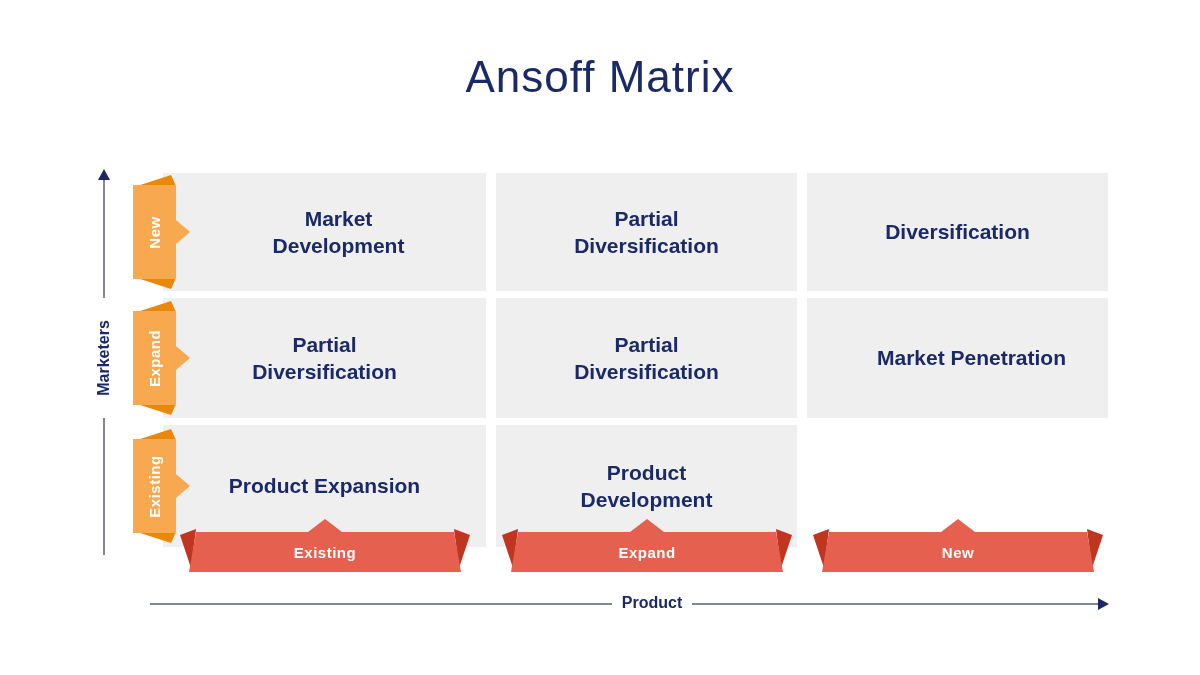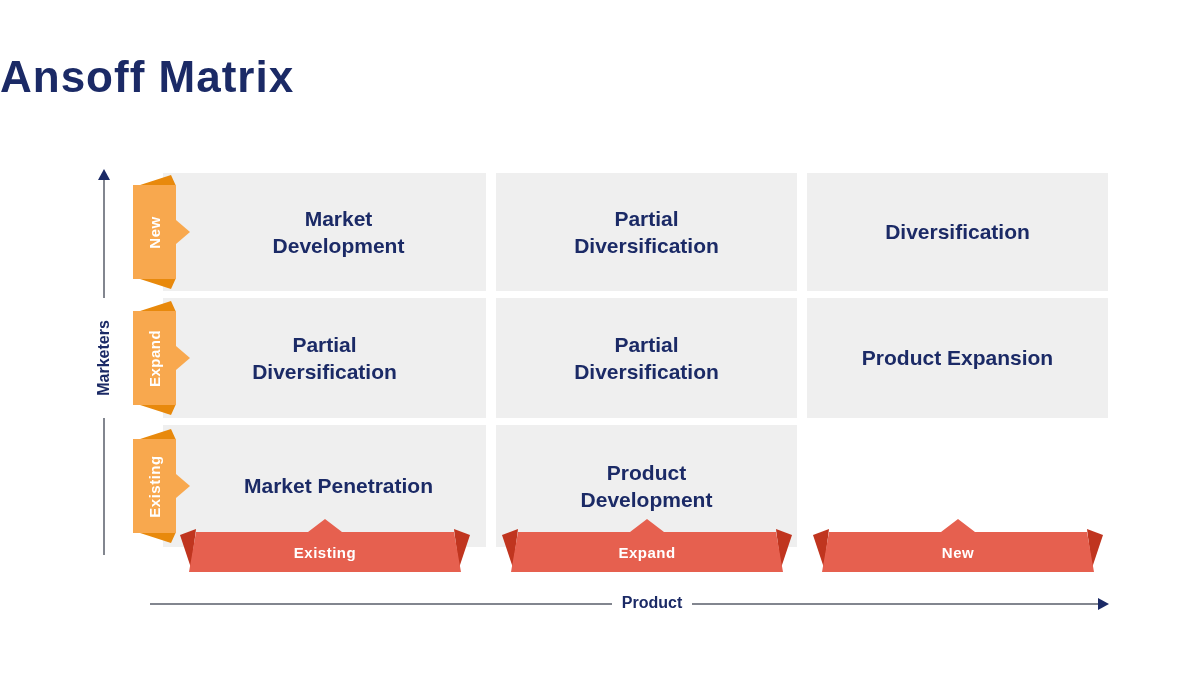--- a/index.html
+++ b/index.html
@@ -1,22 +1,22 @@
 <!DOCTYPE html>
 <html style="--navy: #1B2A66; --cell-bg: #EFEFEF; --ribbon-orange: #F8A84E; --ribbon-orange-dark: #E8890C; --banner-red: #E6604F; --banner-red-dark: #C0351F; --axis-line: #82868F;"><head>
 <meta charset="utf-8">
 <style>
   html,body { margin:0; padding:0; background:#ffffff; }
   .slide {
     position:relative; width:1200px; height:675px; background:#ffffff;
     font-family:"Liberation Sans", sans-serif; overflow:hidden;
   }
   .title {
-    position:absolute; top:52px; left:0; width:100%; 
-    font-size:44px; font-weight:bold; color:var(--navy); letter-spacing:1px;
+    position:absolute; top:52px; left:0; width:100%; text-align:center;
+    font-size:44px; font-weight:normal; color:var(--navy); letter-spacing:1px;
   }
   
   .grid {
     position:absolute; left:163px; top:173px; width:945px; height:374px;
     display:grid; grid-template-columns:323px 301px 301px;
     grid-template-rows:118px 120px 122px; column-gap:10px; row-gap:7px;
   }
   .cell {
     background:var(--cell-bg); display:flex; align-items:center; justify-content:center;
     text-align:center; color:var(--navy); font-weight:bold; font-size:21px;
@@ -94,22 +94,22 @@
   <div class="grid">
     <div class="cell c0">Market
 Development</div>
     <div class="cell">Partial
 Diversification</div>
     <div class="cell">Diversification</div>
     <div class="cell">Partial
 Diversification</div>
     <div class="cell">Partial
 Diversification</div>
+    <div class="cell c0">Market Penetration</div>
     <div class="cell">Product Expansion</div>
-    <div class="cell c0">Market Penetration</div>
     <div class="cell">Product
 Development</div>
   </div>
 
   <div class="ribbon" id="ribbon-0">
     <svg width="57" height="116" viewBox="0 0 57 116">
       <polygon class="fold" points="4,12 38,1 43,12"></polygon>
       <polygon class="fold" points="4,104 38,115 43,104"></polygon>
       <rect class="band" x="0" y="11" width="43" height="94"></rect>
       <polygon class="band" points="43,46 57,58 43,70"></polygon>

